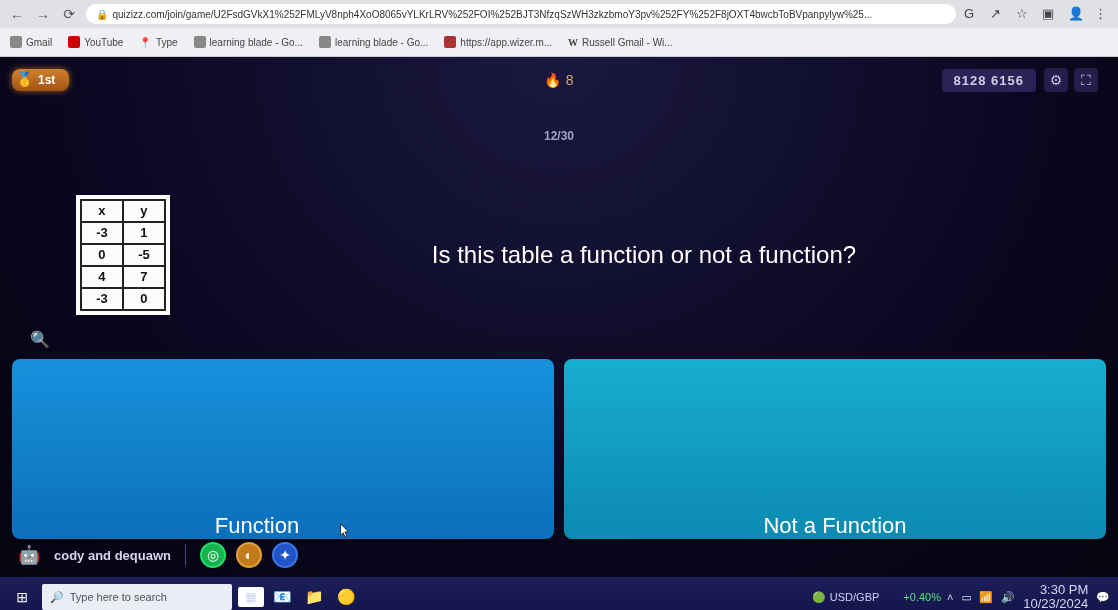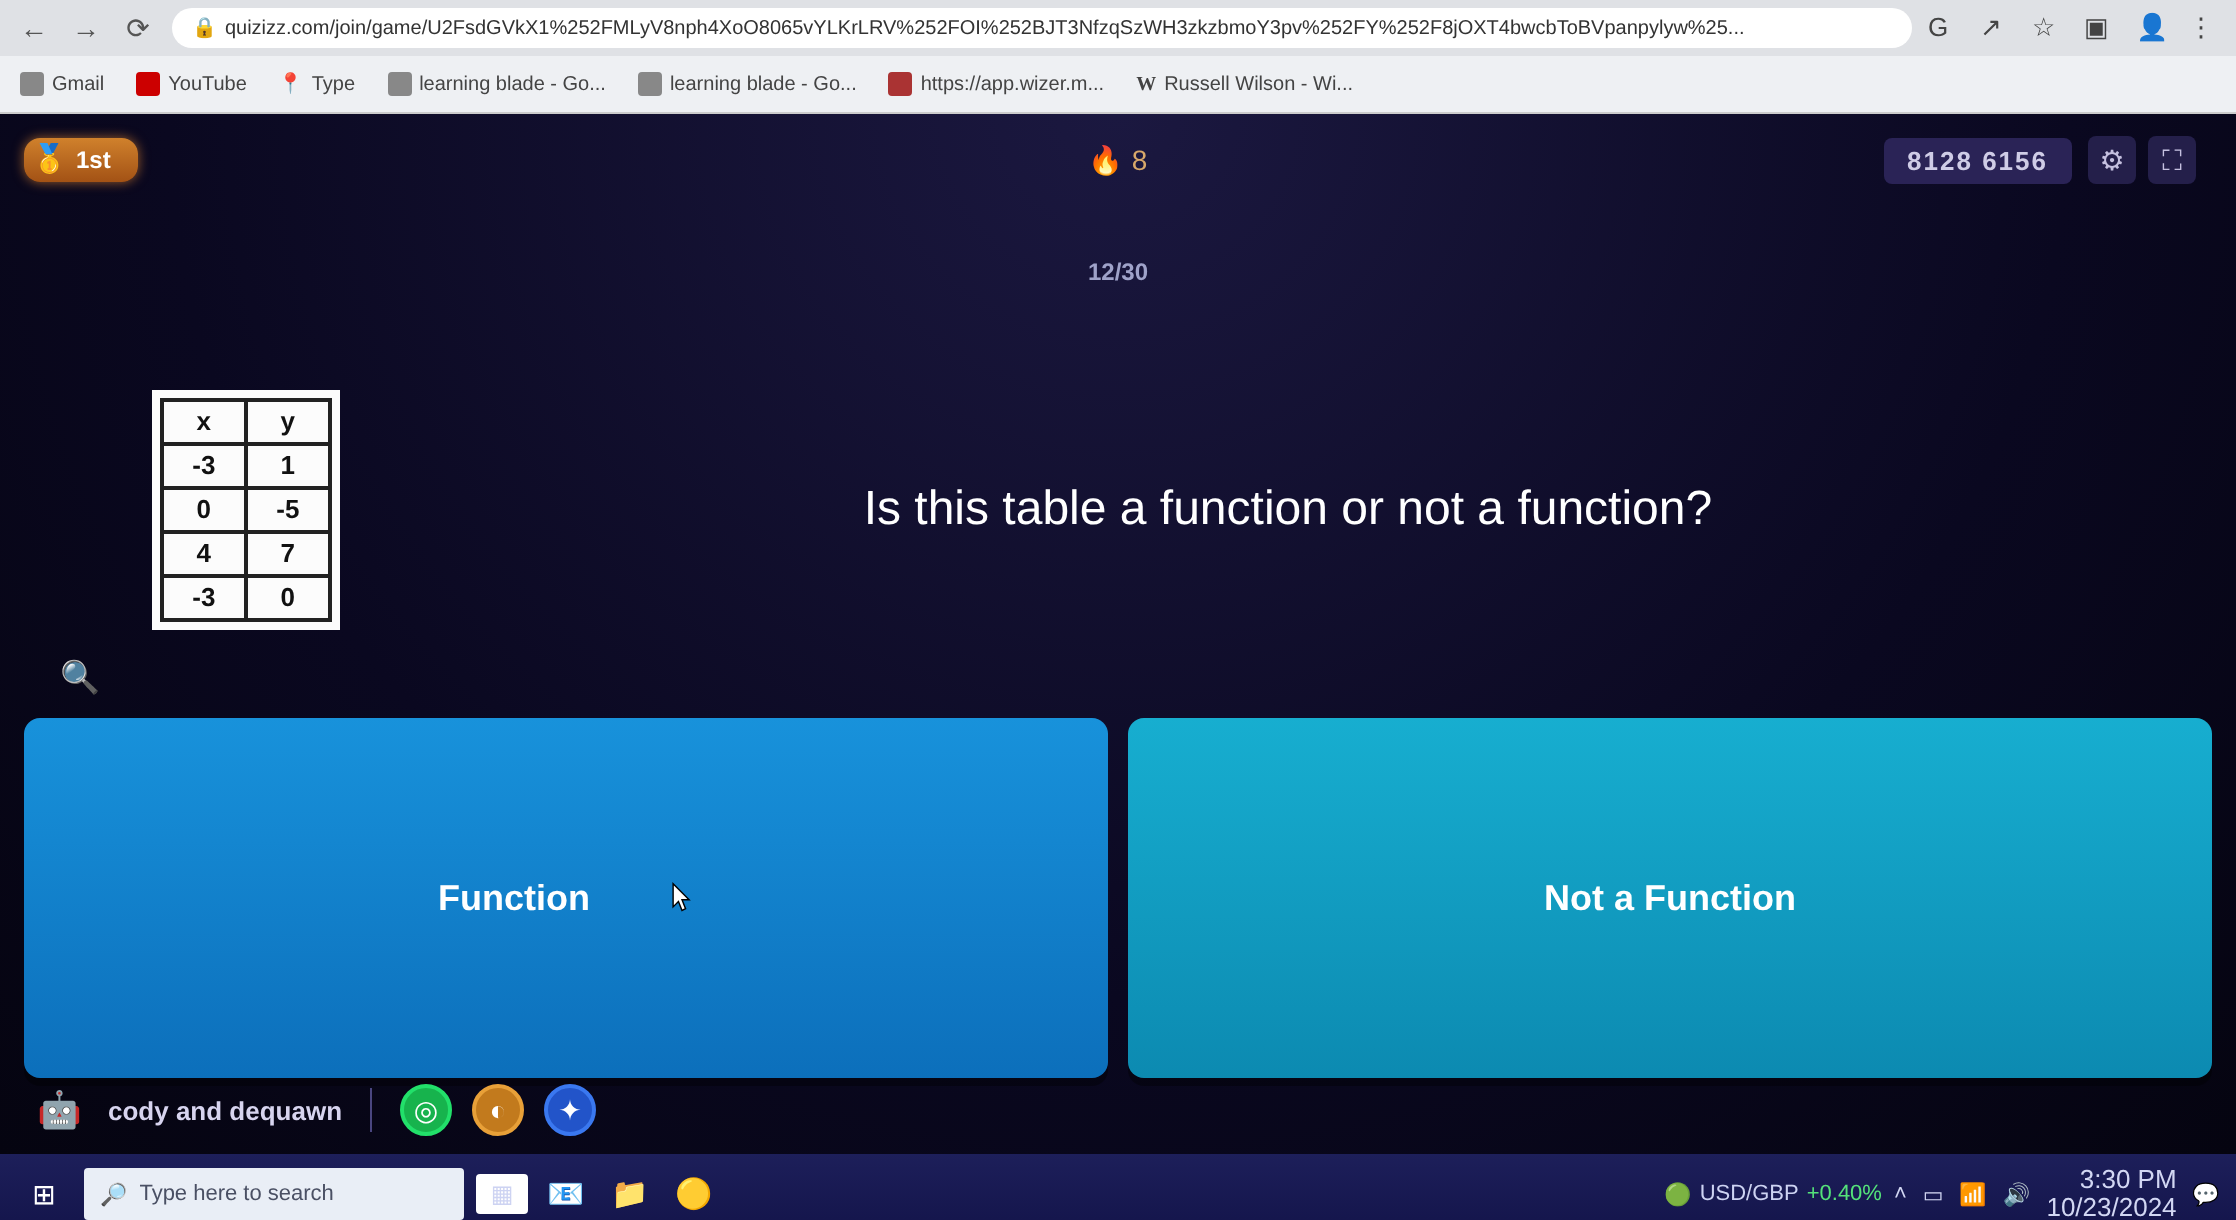--- a/index.html
+++ b/index.html
@@ -31,21 +31,21 @@
   .progress { position: absolute; top: 72px; left: 50%; transform: translateX(-50%); color: #9fa2c9; font-size: 12px; font-weight: bold; text-align: right; }
 
   .content-row { position: absolute; top: 95px; left: 30px; right: 30px; bottom: 220px; display: flex; align-items: center; }
   .zoom { color: #7e84c2; font-size: 16px; margin-right: 26px; align-self: flex-end; margin-bottom: 8px; }
   .table-img { background: #fcfcfc; padding: 4px; }
   .table-img table { border-collapse: collapse; font-size: 13px; color: #111; }
   .table-img th, .table-img td { border: 2px solid #222; width: 42px; height: 22px; text-align: center; font-weight: bold; }
   .question-text { flex: 1; text-align: center; color: #fff; font-size: 24px; font-weight: 500; padding: 0 30px 0 60px; }
 
   .answers { position: absolute; left: 12px; right: 12px; bottom: 38px; height: 180px; display: flex; gap: 10px; }
-  .answer-btn { flex: 1; border-radius: 8px; display: flex; align-items: center; justify-content: center; color: #fff; font-size: 18px; font-weight: 700; box-shadow: 0 4px 0 rgba(0,0,0,0.35); cursor: pointer; }
+  .answer-btn { flex: 1; border-radius: 8px; display: flex; align-items: flex-end; justify-content: center; color: #fff; font-size: 22px; font-weight: 400; box-shadow: 0 4px 0 rgba(0,0,0,0.35); cursor: pointer; }
   .ans-a { background: linear-gradient(#1892db, #0c6fbb); }
   .ans-b { background: linear-gradient(#17aed0, #0c8ab1); }
   .cursor { width: 12px; height: 16px; margin-left: 40px; }
 
   .bottom-row { position: absolute; left: 16px; bottom: 8px; display: flex; align-items: center; gap: 10px; }
   .avatar { width: 28px; height: 28px; border-radius: 6px; display:flex; align-items:center; justify-content:center; font-size:18px; }
   .team-name { color: #d7d4ef; font-size: 13px; font-weight: 600; }
   .vbar { width: 1px; height: 22px; background: #4a4680; margin: 0 4px; }
   .pu { width: 26px; height: 26px; border-radius: 50%; border: 2px solid; display:flex; align-items:center; justify-content:center; font-size:14px; color:#fff; }
   .pu1 { background: #17b34d; border-color: #22e06a; }
@@ -53,21 +53,21 @@
   .pu3 { background: #2254c9; border-color: #3a78f0; }
 
   .taskbar { height: 40px; background: linear-gradient(#1d1f5a, #13144a); display: flex; align-items: center; padding: 0 8px; gap: 6px; color: #cdd3f2; font-size: 11px; }
   .win-btn { width: 28px; height: 28px; display:flex; align-items:center; justify-content:center; font-size:14px; color:#fff; }
   .search-box { background: #e9eef6; color: #4a5064; height: 26px; width: 190px; border-radius: 2px; display:flex; align-items:center; gap:6px; padding: 0 8px; font-size: 11px; }
   .search-ico { color:#6a6f86; }
   .task-ico { width: 26px; height: 26px; display:flex; align-items:center; justify-content:center; font-size:15px; color:#dfe4ff; }
   .tb-tile { width:26px; height:20px; background:#fff; border-radius:2px; display:flex; align-items:center; justify-content:center; font-size:12px; }
   .tb-spacer { flex: 1; }
   .usd { display:flex; align-items:center; gap:4px; font-size:11px; }
-  .usd-pct { color: #54e27a; }
+  .usd-pct { color: #54e27a; margin-left: 20px; }
   .tray { display:flex; align-items:center; gap:8px; font-size:11px; color:#d2d7f3; }
   .clock { text-align:right; line-height: 1.1; font-size:13px; }
 </style>
 </head>
 <body>
 
 <div class="chrome-bar">
   <div class="nav-btn">←</div>
   <div class="nav-btn">→</div>
   <div class="nav-btn">⟳</div>
@@ -105,21 +105,21 @@
   <div class="bm-item">
       <span class="bm-ico"></span>
       <span>learning blade - Go...</span>
     </div>
   <div class="bm-item">
       <span class="bm-ico" style="background:#a33"></span>
       <span>https://app.wizer.m...</span>
     </div>
   <div class="bm-item">
       <span style="font-family:serif;font-weight:bold">W</span>
-      <span>Russell Wilson - Wi...</span>
+      <span>Russell Gmail - Wi...</span>
     </div>
 </div>
 
 <div class="game-area">
 
   <div class="top-bar">
     <div class="rank-pill">
       <span class="rank-emoji">🥇</span>
       <span>1st</span>
     </div>

